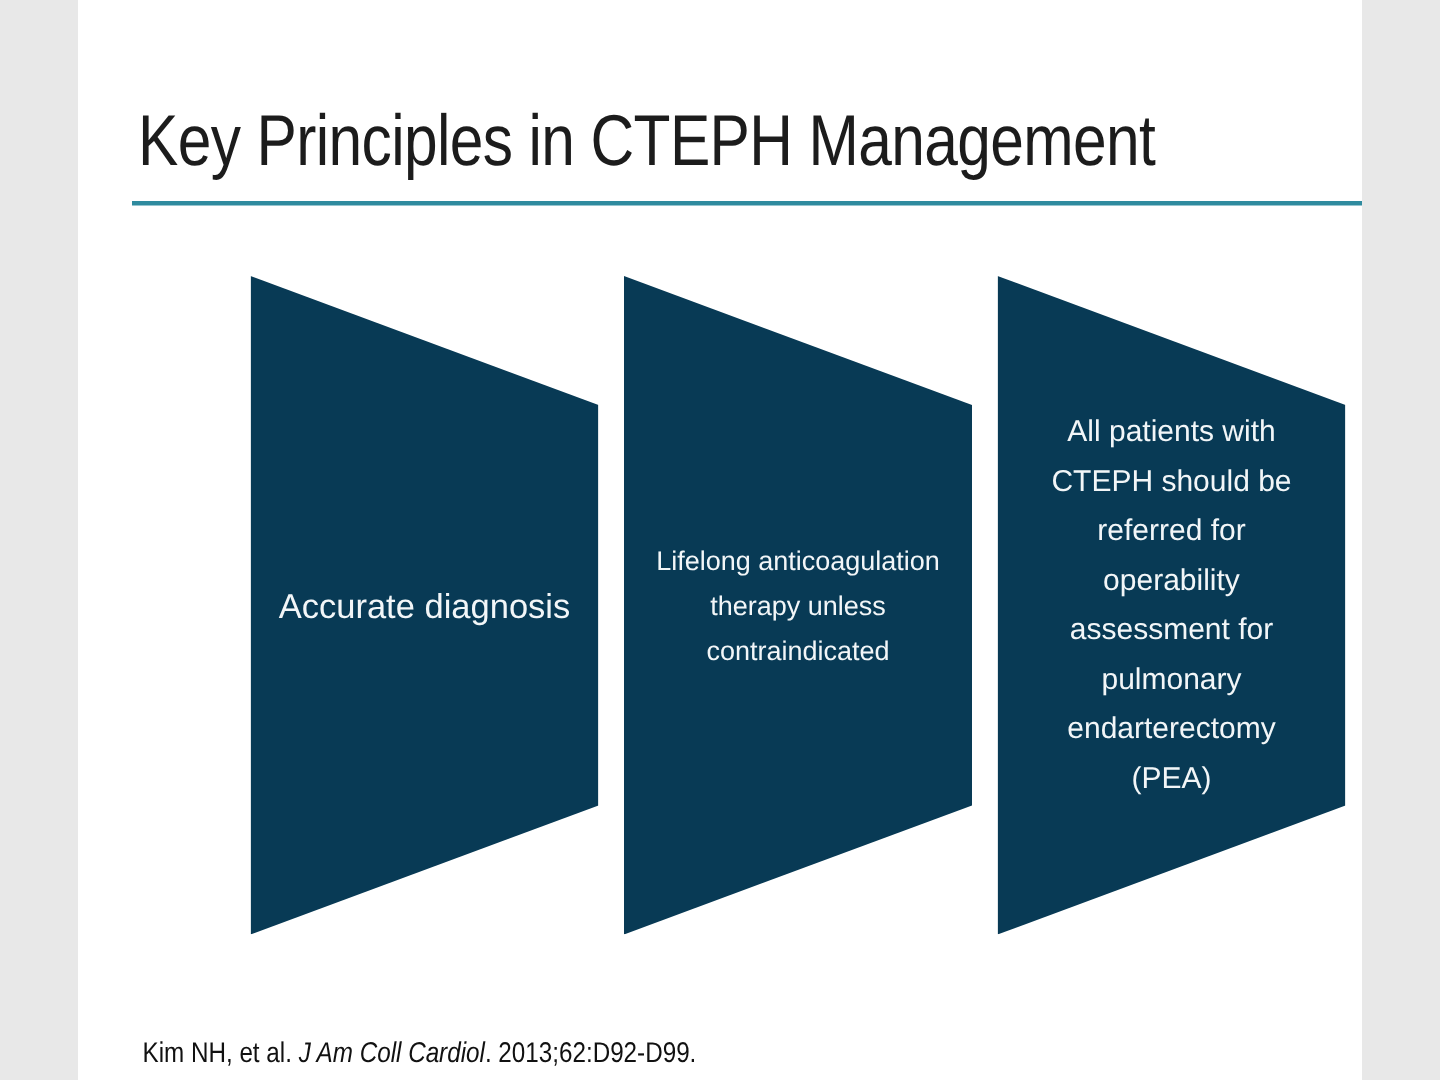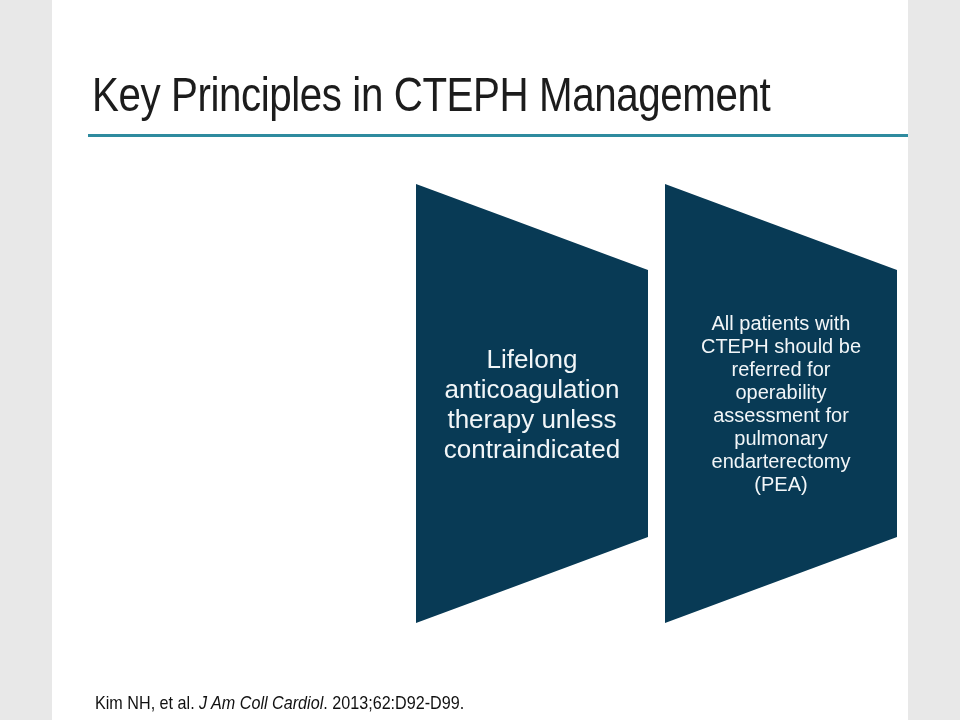--- a/index.html
+++ b/index.html
@@ -38,22 +38,22 @@
     width:232px;height:439px;
     background:var(--chevron-fill,#083a55);
     clip-path:polygon(0 0, 100% 19.6%, 100% 80.4%, 0 100%);
     display:flex;
     align-items:center;
     justify-content:center;
     text-align:center;
     color:var(--chevron-text,#f2f6f8);
   }
   .chevron-1{left:115px;font-size:23px;line-height:30px;padding:0 6px;}
-  .chevron-2{left:364px;font-size:26px;line-height:30px;padding:0 10px;}
-  .chevron-3{left:613px;font-size:20px;line-height:23px;padding:0 22px;}
+  .chevron-2{left:364px;font-size:18px;line-height:30px;padding:0 10px;}
+  .chevron-3{left:613px;font-size:20px;line-height:33px;padding:0 22px;}
   .citation{
     position:absolute;
     left:43px;top:691px;
     margin:0;
     font-size:19px;
     line-height:24px;
     color:#111111;
     white-space:nowrap;
     transform:scaleX(0.85);
     transform-origin:0 50%;
@@ -63,20 +63,23 @@
 <body>
 
 <div class="slide">
 
   <h1 class="title">Key Principles in CTEPH Management</h1>
 
   <div class="divider"></div>
 
   <div class="chevrons">
 
+    <div class="chevron chevron-1">
+      <span class="chev-text">Accurate diagnosis</span>
+    </div>
 
     <div class="chevron chevron-2">
       <span class="chev-text">Lifelong anticoagulation therapy unless contraindicated</span>
     </div>
 
     <div class="chevron chevron-3">
       <span class="chev-text">All patients with CTEPH should be referred for operability assessment for pulmonary endarterectomy (PEA)</span>
     </div>
 
   </div>

